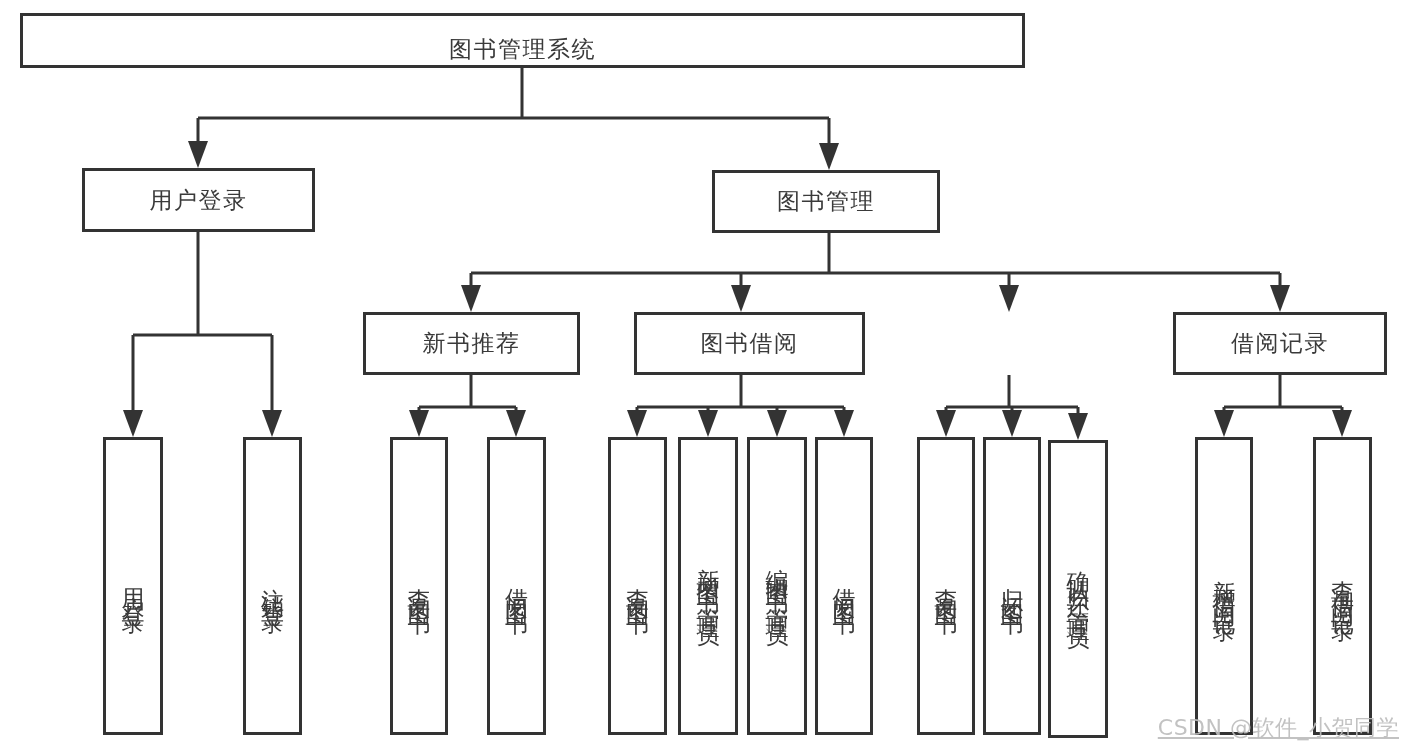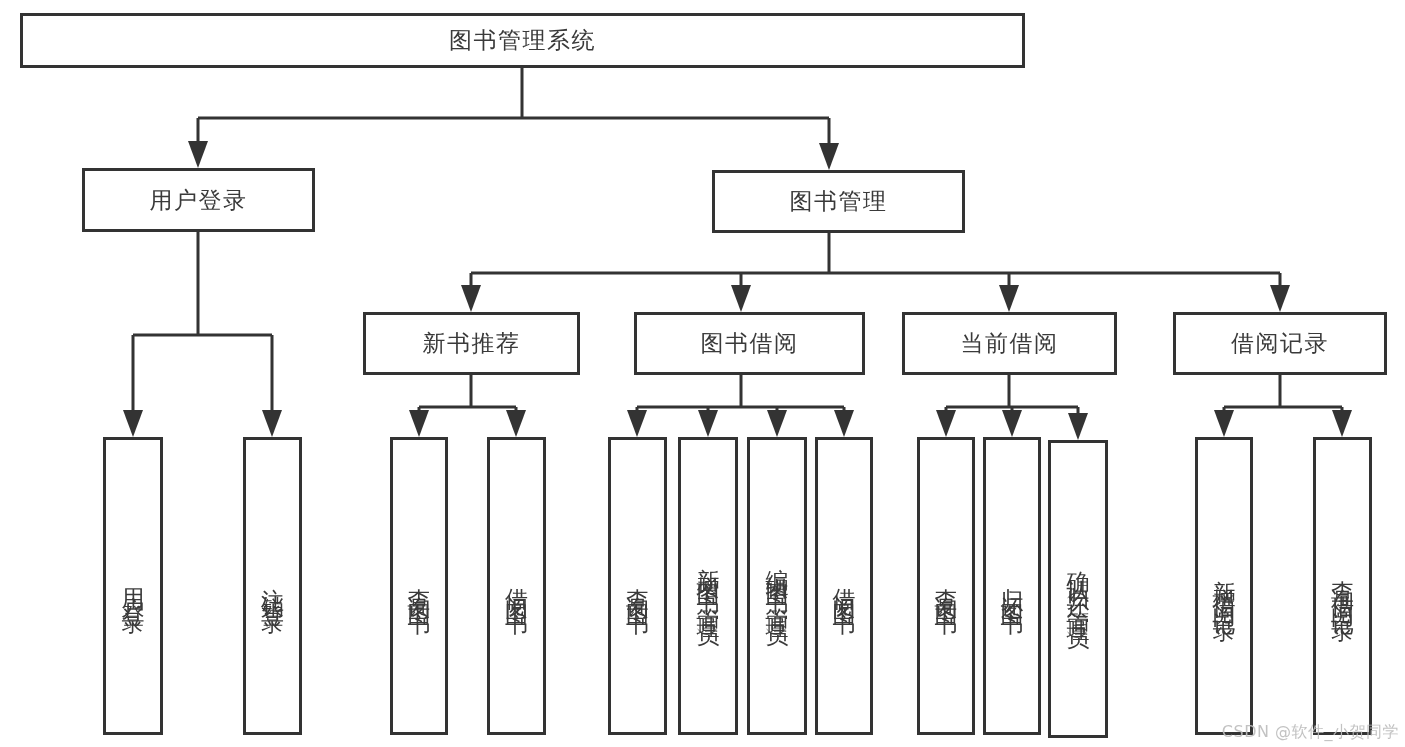--- a/index.html
+++ b/index.html
@@ -42,25 +42,26 @@
     text-orientation: mixed;
     font-size: 23px;
     letter-spacing: 8px;
     line-height: 1;
     white-space: nowrap;
   }
   .watermark {
     position: absolute;
     right: 6px;
     bottom: 4px;
-    font-size: 16px;
+    font-size: 22px;
     letter-spacing: 0.5px;
     color: rgba(189, 189, 189, 0.92);
     z-index: 5;
     white-space: nowrap;
+    text-decoration: underline;
   }
 </style>
 </head>
 <body>
 
 <div class="canvas">
 
   <svg class="connectors" width="1405" height="747" viewBox="0 0 1405 747">
     <path fill="none" stroke="#333333" stroke-width="3" d="
       M522 68 V118 M198 118 H829 M198 118 V145 M829 118 V147
@@ -86,39 +87,36 @@
       <polygon points="767,410 787,410 777,437"></polygon>
       <polygon points="834,410 854,410 844,437"></polygon>
       <polygon points="936,410 956,410 946,437"></polygon>
       <polygon points="1002,410 1022,410 1012,437"></polygon>
       <polygon points="1068,413 1088,413 1078,440"></polygon>
       <polygon points="1214,410 1234,410 1224,437"></polygon>
       <polygon points="1332,410 1352,410 1342,437"></polygon>
     </g>
   </svg>
 
-  <div class="box h" style="left:20px; top:13px; width:1005px; height:55px;">
+  <div class="box h" style="left:20px; top:13px; width:1005px; height:55px;align-items:flex-end;">
     <span>图书管理系统</span>
   </div>
 
   <div class="box h" style="left:82px; top:168px; width:233px; height:64px;">
     <span>用户登录</span>
   </div>
-  <div class="box h" style="left:712px; top:170px; width:253px; height:63px;">
+  <div class="box h" style="left:712px; top:170px; width:228px; height:63px;">
     <span>图书管理</span>
   </div>
 
   <div class="box h" style="left:363px; top:312px; width:217px; height:63px;font-family:Liberation Serif, serif;">
     <span>新书推荐</span>
   </div>
   <div class="box h" style="left:634px; top:312px; width:231px; height:63px;">
     <span>图书借阅</span>
-  </div>
-  <div class="box h" style="left:902px; top:312px; width:215px; height:63px;">
-    <span>当前借阅</span>
   </div>
   <div class="box h" style="left:1173px; top:312px; width:214px; height:63px;">
     <span>借阅记录</span>
   </div>
 
   <div class="box v" style="left:103px; top:437px; width:60px; height:298px;">
     <span>用户登录</span>
   </div>
   <div class="box v" style="left:243px; top:437px; width:59px; height:298px;">
     <span>注销登录</span>

